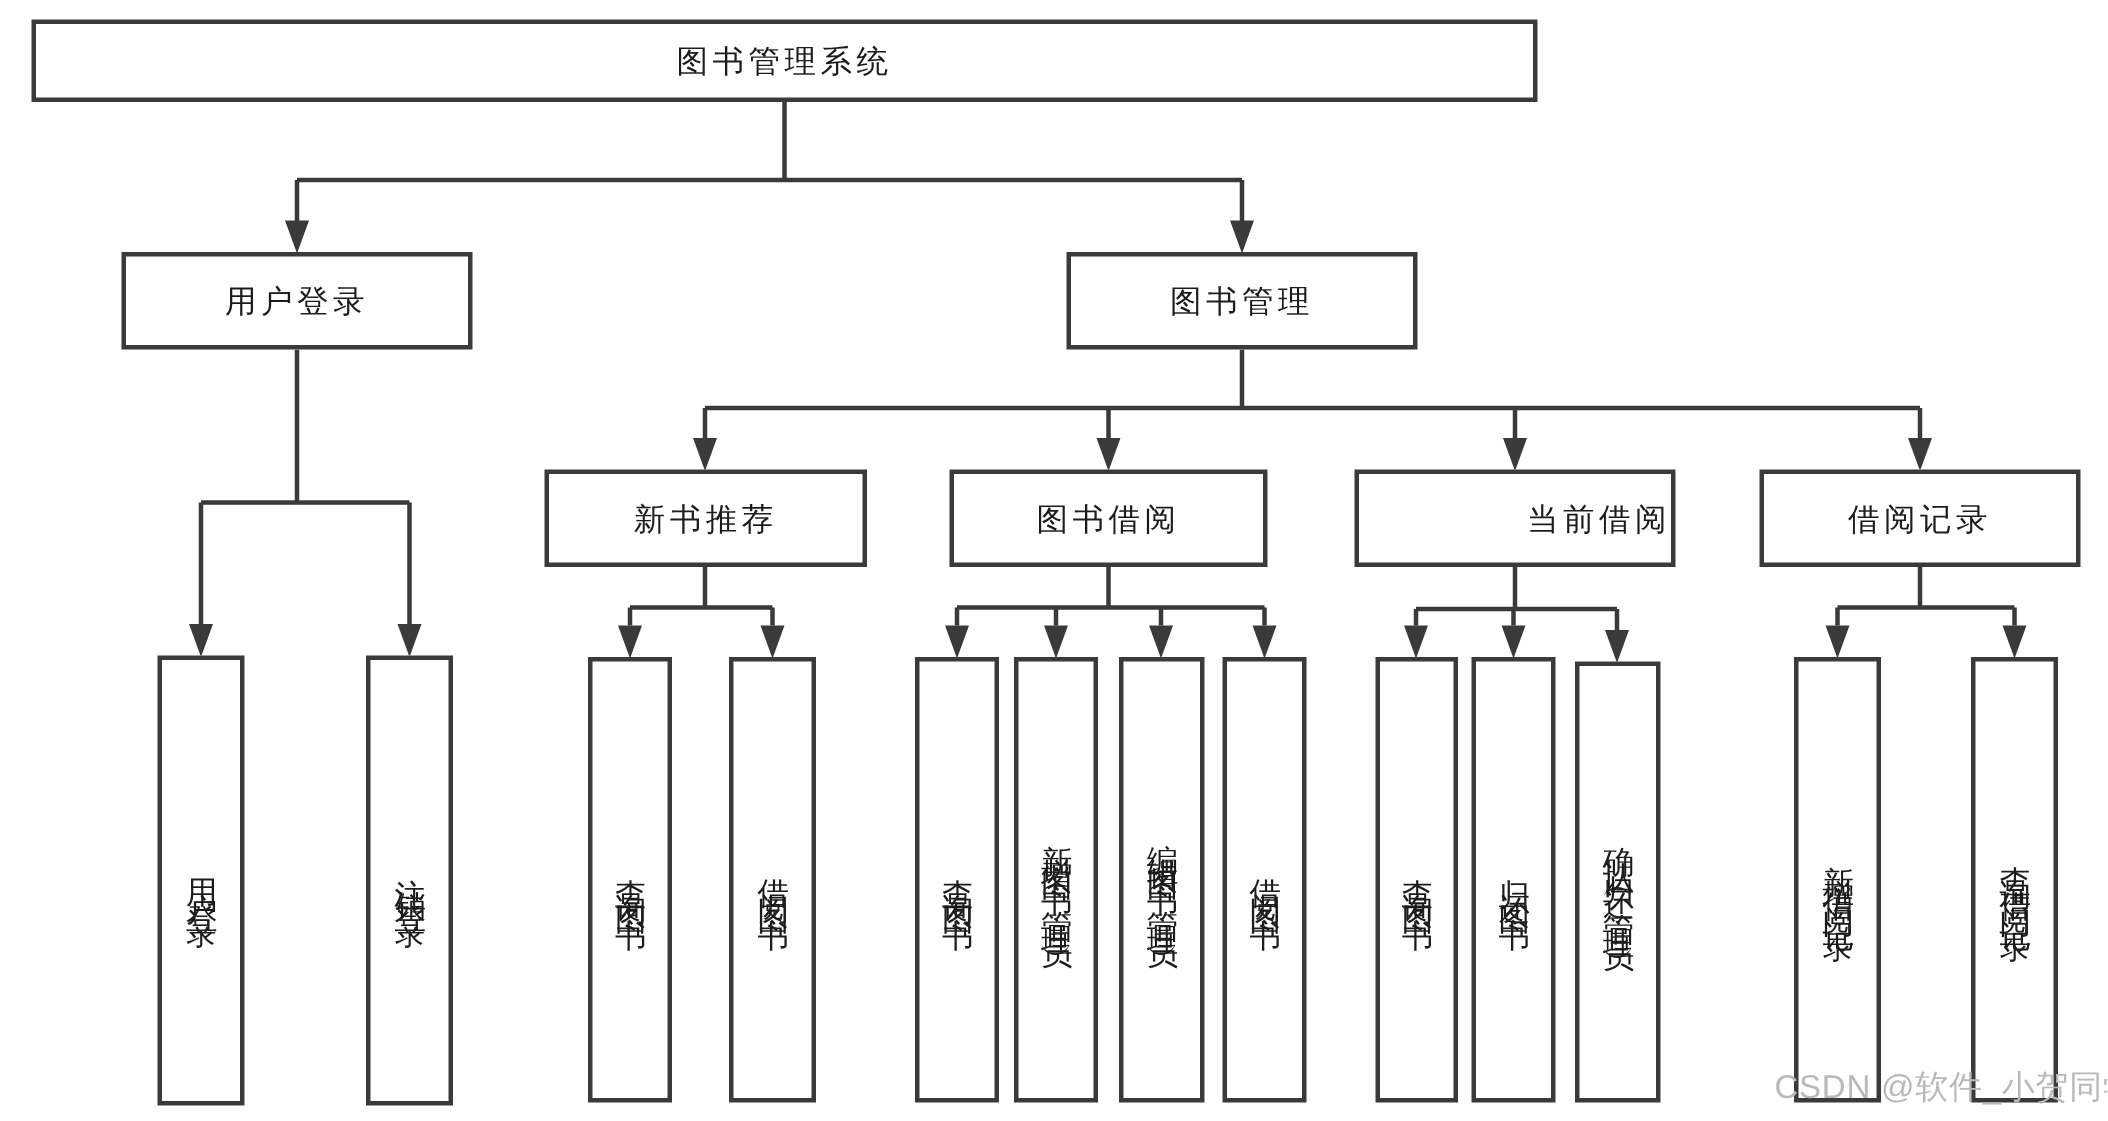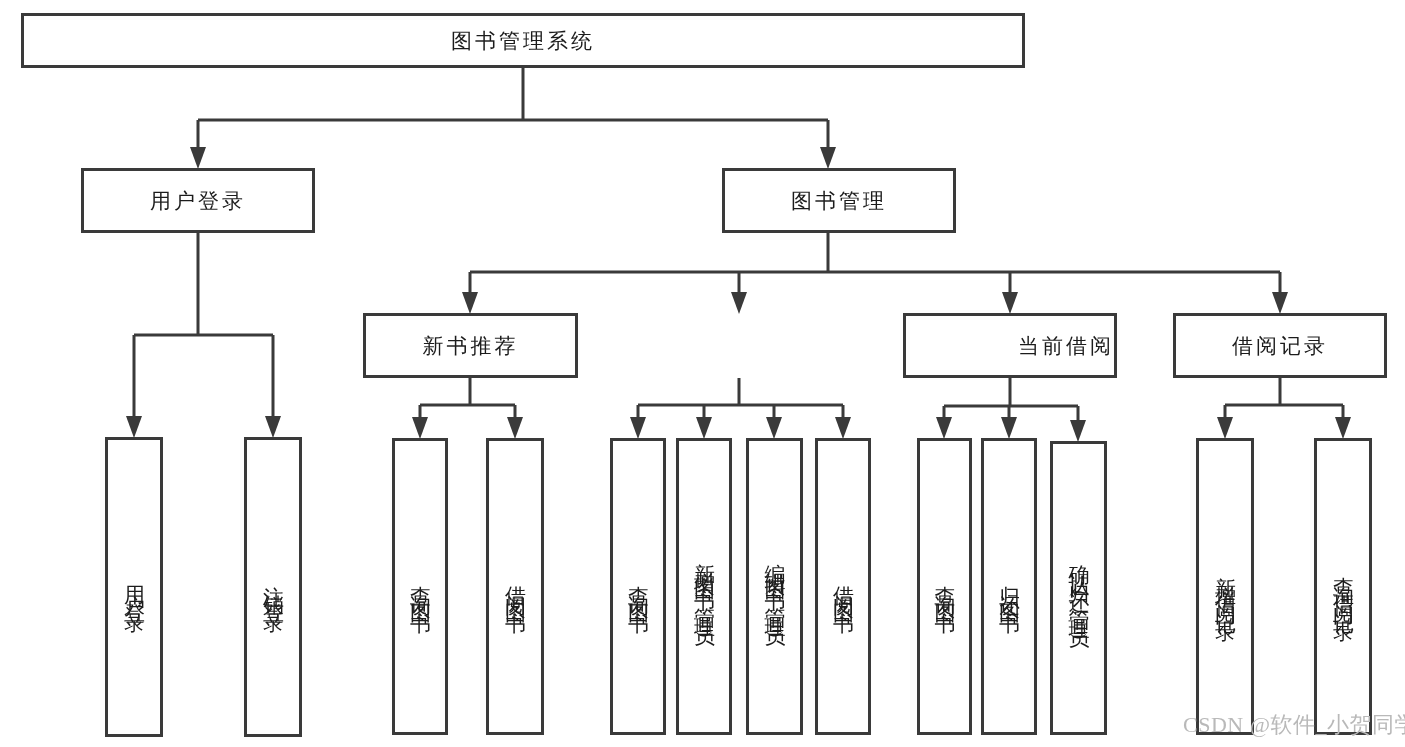--- a/index.html
+++ b/index.html
@@ -1,18 +1,18 @@
 <!DOCTYPE html>
 <html><head>
 <meta charset="utf-8">
 <style>
   html,body { margin:0; padding:0; background:#ffffff; }
   .stage {
     position:relative; width:1405px; height:747px; background:var(--bg,#ffffff);
-    font-family:Liberation Serif, serif; overflow:hidden;
+    font-family:Liberation Sans, sans-serif; overflow:hidden;
     color:var(--text,#1c1c1c);
   }
   svg.connectors { position:absolute; left:0; top:0; width:1405px; height:747px; }
   svg.connectors path { fill:none; stroke:var(--line,#3a3a3a); stroke-width:3; }
   svg.connectors polygon { fill:var(--line,#3a3a3a); stroke:none; }
   .node {
     position:absolute; box-sizing:border-box; background:#ffffff;
     border:3px solid var(--line,#363636);
     display:flex; align-items:center; justify-content:center;
     z-index:2;
@@ -68,26 +68,29 @@
     <polygon points="1335,417 1351,417 1343,439"></polygon>
   </svg>
 
   <div class="node h" style="left:21px; top:13px; width:1004px; height:55px;">
     <span>图书管理系统</span>
   </div>
 
   <div class="node h" style="left:81px; top:168px; width:234px; height:65px;">
     <span>用户登录</span>
   </div>
-  <div class="node h" style="left:711px; top:168px; width:234px; height:65px;margin-left:11px;">
+  <div class="node h" style="left:711px; top:168px; width:234px; height:65px;">
     <span>图书管理</span>
   </div>
 
   <div class="node h" style="left:363px; top:313px; width:215px; height:65px;">
     <span>新书推荐</span>
+  </div>
+  <div class="node h" style="left:633px; top:313px; width:212px; height:65px;">
+    <span>图书借阅</span>
   </div>
   <div class="node h" style="left:903px; top:313px; width:214px; height:65px;justify-content:flex-end;">
     <span>当前借阅</span>
   </div>
   <div class="node h" style="left:1173px; top:313px; width:214px; height:65px;">
     <span>借阅记录</span>
   </div>
 
   <div class="node v" style="left:105px; top:437px; width:58px; height:300px;">
     <span>用户登录</span>

